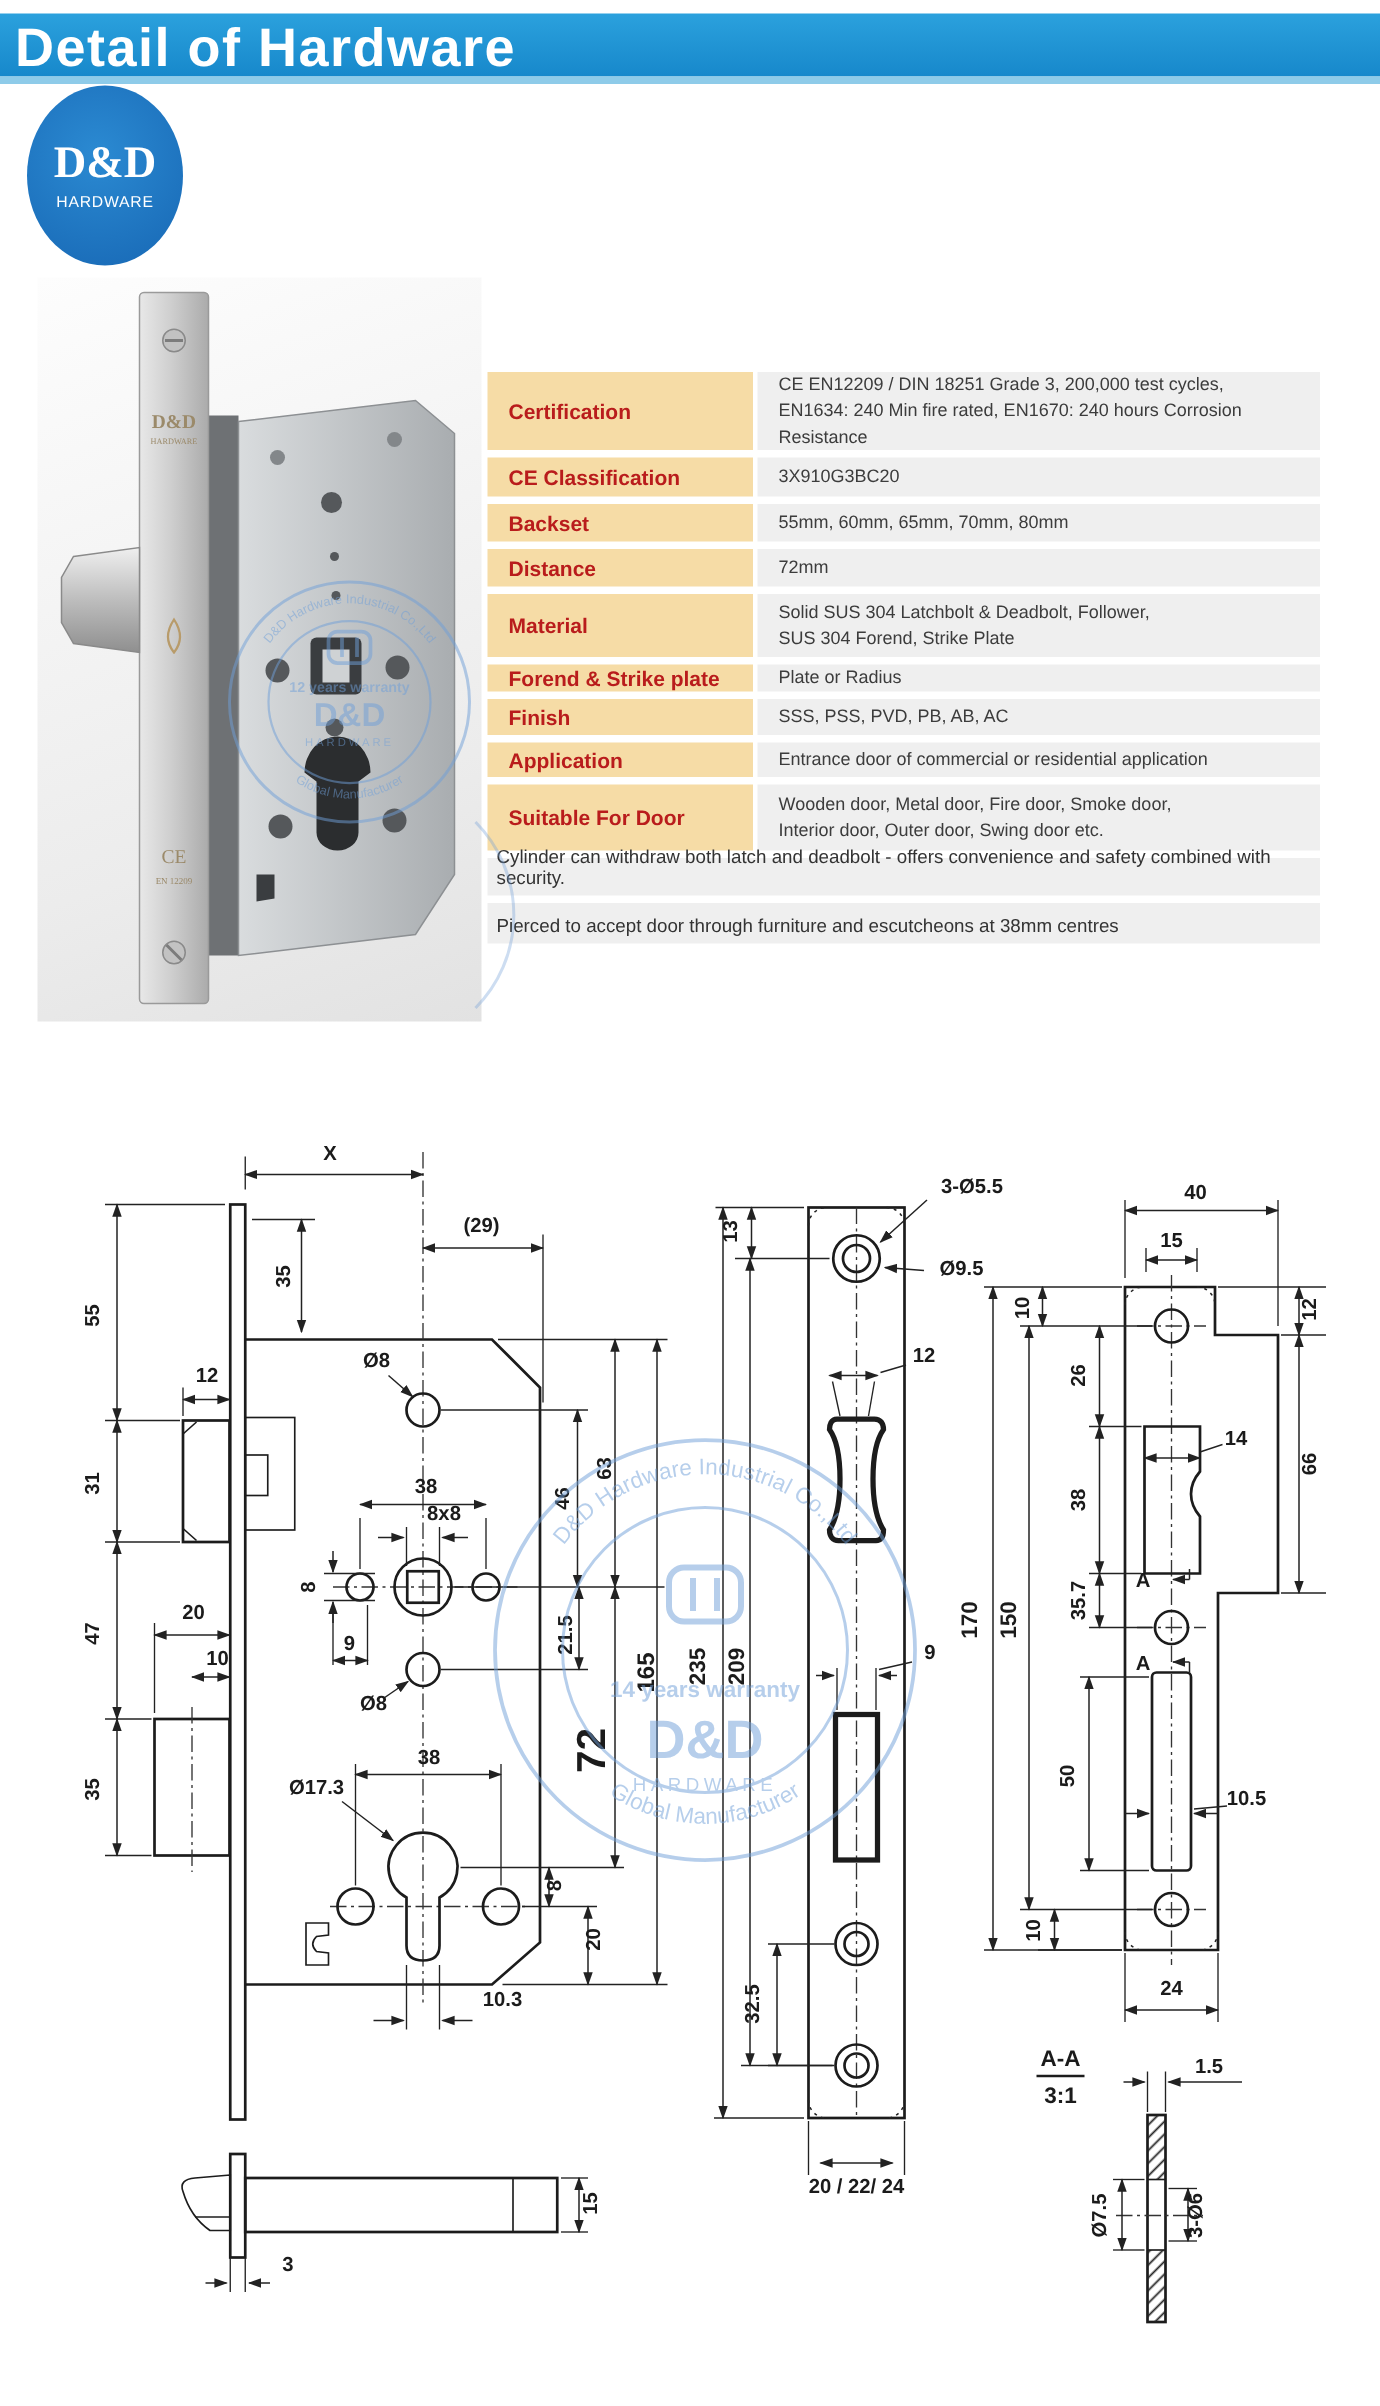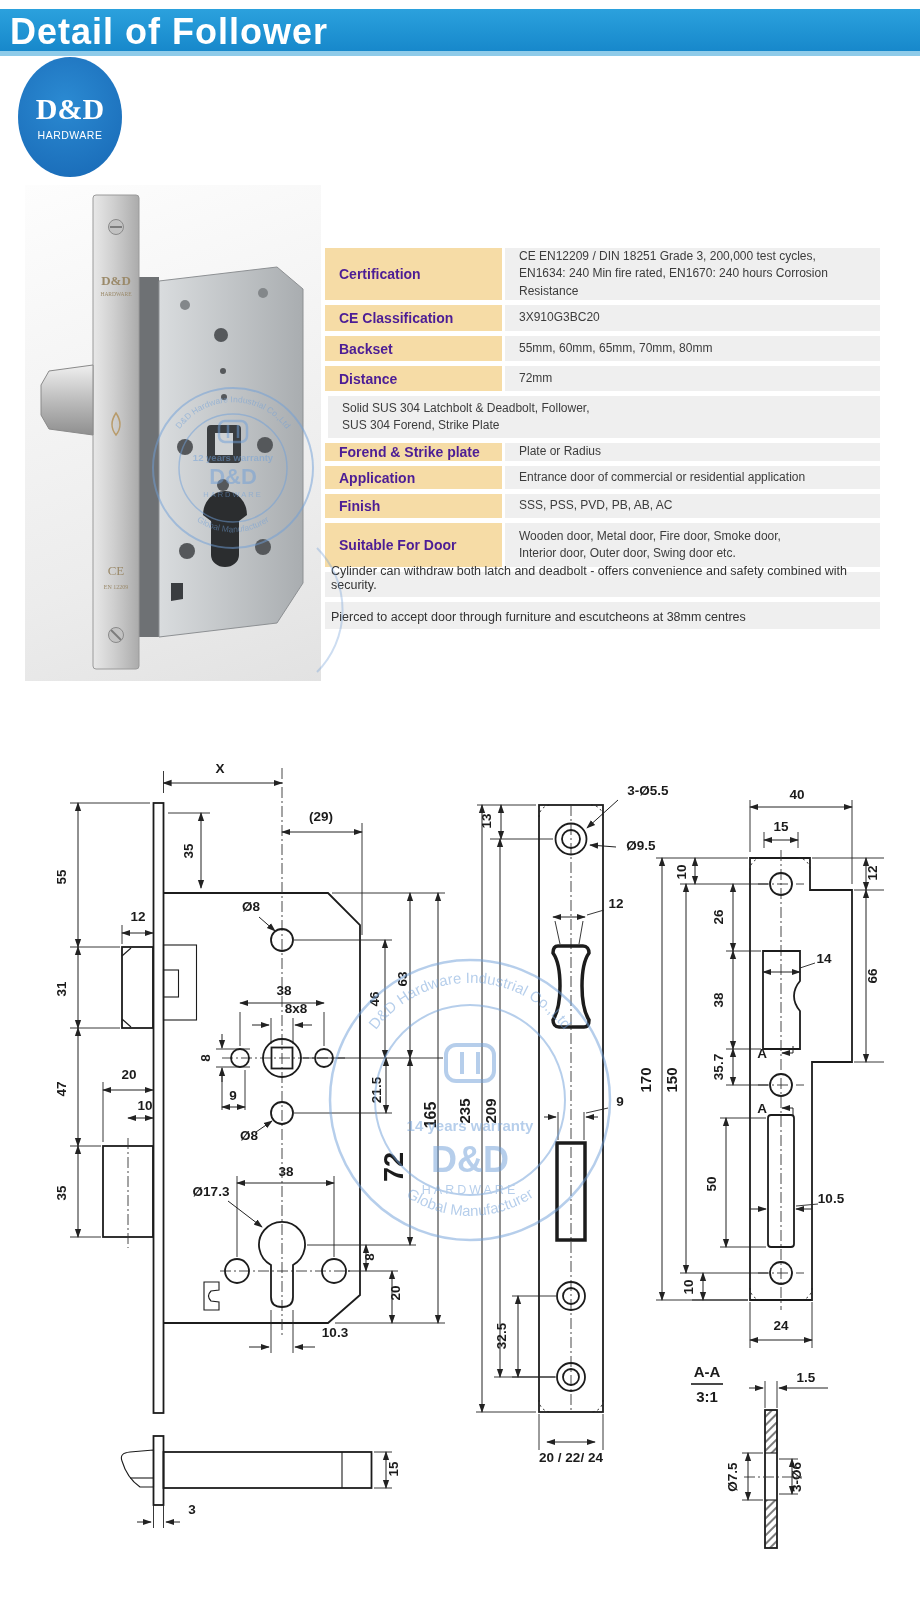--- a/index.html
+++ b/index.html
@@ -17,21 +17,21 @@
     align-items:center;justify-content:center;}
   .logo .l1{color:#fff;font-family:"Liberation Serif",serif;font-weight:bold;font-size:30px;line-height:1;}
   .logo .l2{color:#fff;font-size:10.5px;letter-spacing:.5px;margin-top:5px;}
   
   .photo{position:absolute;left:25px;top:185px;width:296px;height:496px;
     background:linear-gradient(160deg,#fdfdfd,#ececec 70%,#e2e2e2);}
   
   .spec{position:absolute;left:325px;top:248px;width:555px;}
   .srow{display:flex;margin-bottom:5px;}
   .scell-l{width:177px;background:#f6dca6;flex:none;display:flex;align-items:center;}
-  .scell-l span{font-size:14px;font-weight:bold;color:#4c1d95;padding-left:14px;}
+  .scell-l span{font-size:14px;font-weight:bold;color:#b91c1c;padding-left:14px;}
   .scell-r{flex:1;margin-left:3px;background:#efefef;display:flex;align-items:center;}
   .scell-r span{font-size:12px;color:#3c3c3c;padding-left:14px;line-height:1.45;white-space:pre-line;}
   .note{background:#efefef;margin-bottom:5px;display:flex;align-items:flex-end;}
   .note span{font-size:12.5px;color:#333;padding:5px 4px 5px 6px;}
   
   .drawing{position:absolute;left:0;top:700px;}
   .out{stroke:#1c1c1c;stroke-width:1.8;fill:none;}
   .thin{stroke:#1c1c1c;stroke-width:1.1;fill:none;}
   .thick{stroke:#1c1c1c;stroke-width:3.5;fill:none;}
   .dim{stroke:#222;stroke-width:1;fill:none;}
@@ -45,21 +45,21 @@
   .overlay{position:absolute;left:0;top:0;pointer-events:none;}
   .engrave{fill:#9b8a6a;font-family:"Liberation Serif",serif;}
 </style>
 </head>
 <body>
 
 <div id="page">
 
   <div class="header-bar"></div>
   <div class="header-strip"></div>
-  <div class="header-title">Detail of Follower</div>
+  <div class="header-title">Detail of Hardware</div>
 
   <div class="logo">
     <div class="l1">D&amp;D</div>
     <div class="l2">HARDWARE</div>
   </div>
 
   <div class="photo">
     <svg width="296" height="496">
       <defs>
         <linearGradient id="fp" x1="0" y1="0" x2="1" y2="0">
@@ -140,47 +140,50 @@
     </div>
     <div class="srow" style="height:25px">
       <div class="scell-l">
           <span>Distance</span>
         </div>
       <div class="scell-r">
           <span>72mm</span>
         </div>
     </div>
     <div class="srow" style="height:42px">
+      <div class="scell-l">
+          <span>Material</span>
+        </div>
       <div class="scell-r">
           <span>Solid SUS 304 Latchbolt &amp; Deadbolt, Follower,
 SUS 304 Forend, Strike Plate</span>
         </div>
     </div>
     <div class="srow" style="height:18px">
       <div class="scell-l">
           <span>Forend &amp; Strike plate</span>
         </div>
       <div class="scell-r">
           <span>Plate or Radius</span>
         </div>
     </div>
+    <div class="srow" style="height:24px">
+      <div class="scell-l">
+          <span>Finish</span>
+        </div>
+      <div class="scell-r">
+          <span>SSS, PSS, PVD, PB, AB, AC</span>
+        </div>
+    </div>
     <div class="srow" style="height:23px">
       <div class="scell-l">
           <span>Application</span>
         </div>
       <div class="scell-r">
           <span>Entrance door of commercial or residential application</span>
-        </div>
-    </div>
-    <div class="srow" style="height:24px">
-      <div class="scell-l">
-          <span>Finish</span>
-        </div>
-      <div class="scell-r">
-          <span>SSS, PSS, PVD, PB, AB, AC</span>
         </div>
     </div>
     <div class="srow" style="height:44px">
       <div class="scell-l">
           <span>Suitable For Door</span>
         </div>
       <div class="scell-r">
           <span>Wooden door, Metal door, Fire door, Smoke door,
 Interior door, Outer door, Swing door etc.</span>
         </div>

